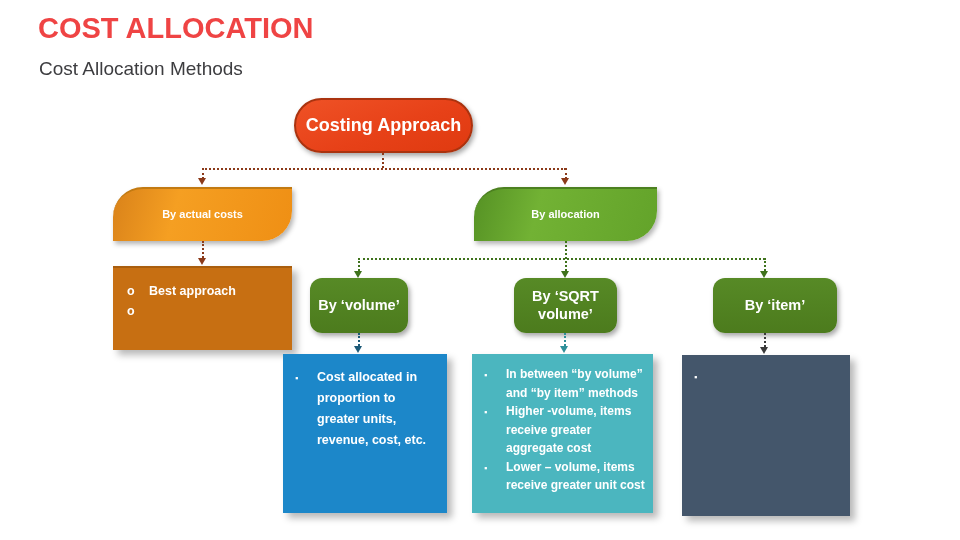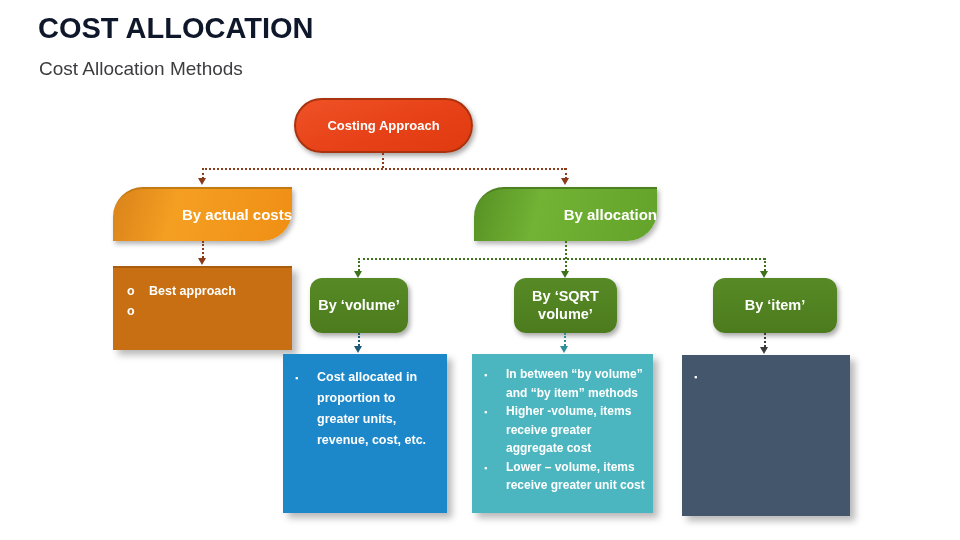--- a/index.html
+++ b/index.html
@@ -7,48 +7,47 @@
   body {
     position: relative;
     background: #ffffff;
     font-family: "Liberation Sans", sans-serif;
     overflow: hidden;
   }
 
   
   .slide-title {
     position: absolute; left: 38px; top: 12px;
-    font-size: 29px; font-weight: 700; color: #0f172a;
+    font-size: 29px; font-weight: 700; color: #ef4444;
     letter-spacing: 0px;
   }
   .slide-subtitle {
     position: absolute; left: 39px; top: 58px;
     font-size: 19px; font-weight: 400; color: #3d3d40;
   }
 
   
   .node {
     position: absolute;
     display: flex; align-items: center; justify-content: center;
     color: #fff; font-weight: 700; text-align: center;
     line-height: 1.2;
   }
   .node-root {
     left: 294px; top: 98px; width: 179px; height: 55px;
-    font-size: 13px;
+    font-size: 18px;
     background: linear-gradient(160deg, #ef5226 0%, #e74118 55%, #df3a10 100%);
     border: 2px solid #aa330f;
     border-radius: 28px;
     box-shadow: 2px 3px 5px rgba(0,0,0,0.35);
   }
   .node-branch {
-    width: 179px; height: 54px; font-size: 15px;
+    width: 179px; height: 54px; font-size: 11px;
     border-radius: 30px 0 30px 0;
     box-shadow: 2px 3px 5px rgba(0,0,0,0.3);
-    justify-content: flex-end;
   }
   .node-actual {
     left: 113px; top: 187px;
     background: linear-gradient(105deg, #d9821a 0%, #f59f22 35%, #ef8f14 100%);
     border-top: 2px solid #c27a12;
   }
   .node-allocation {
     left: 474px; top: 187px; width: 183px;
     background: linear-gradient(105deg, #559124 0%, #72b234 35%, #63a32a 100%);
     border-top: 2px solid #4c8020;

